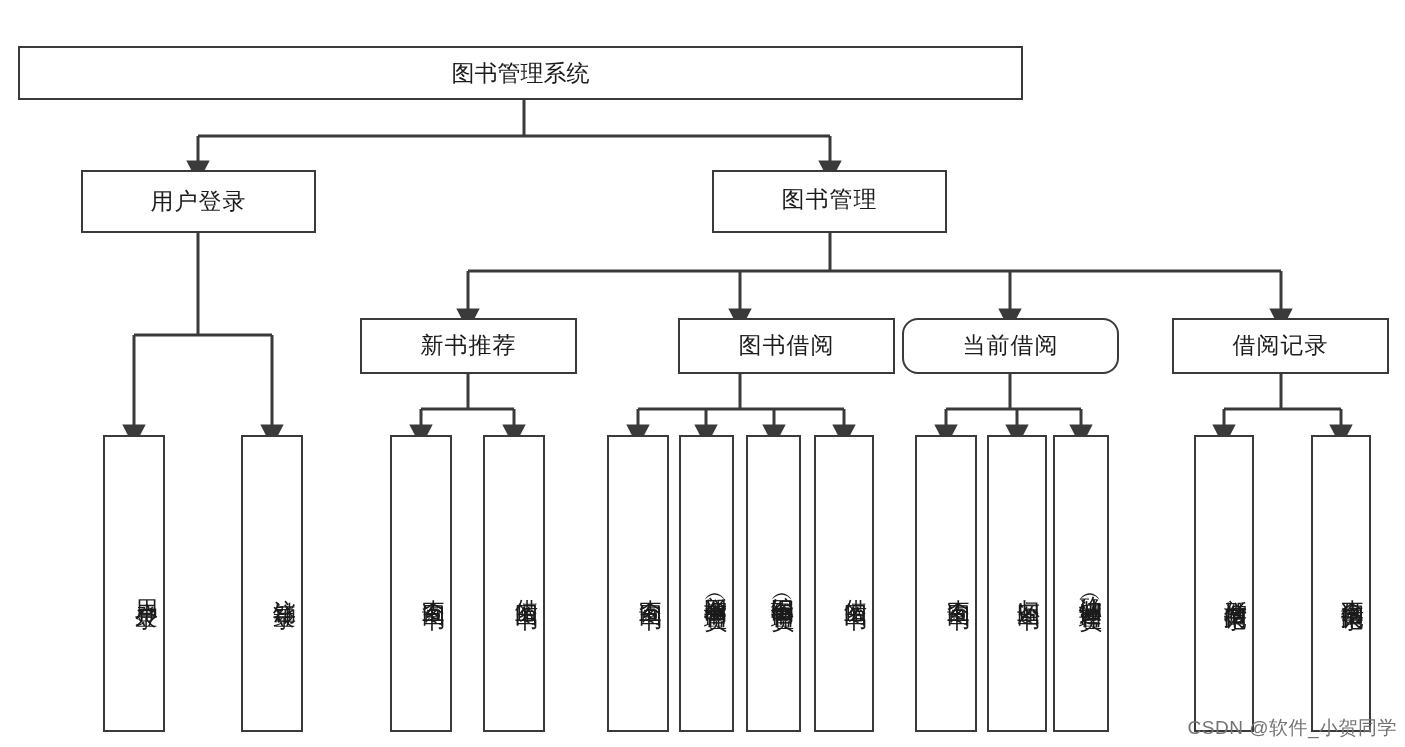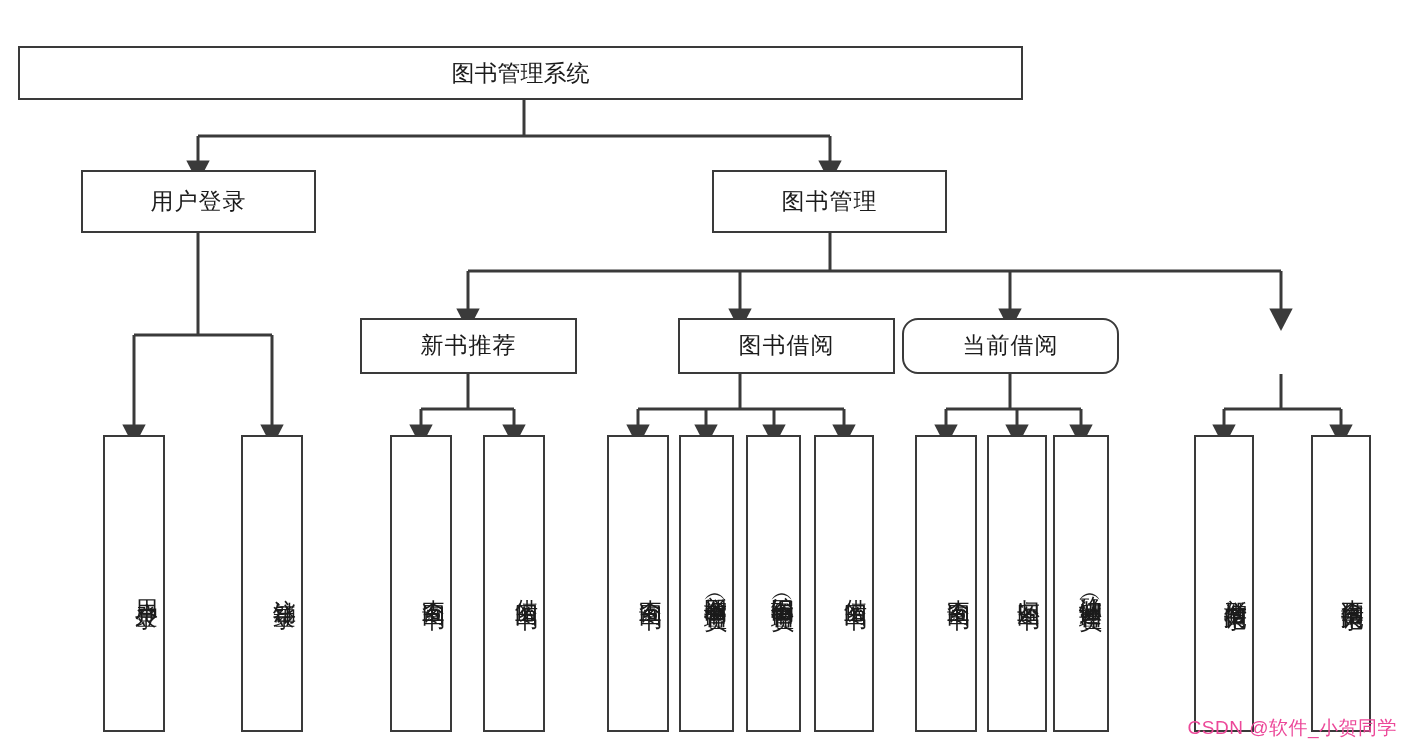--- a/index.html
+++ b/index.html
@@ -60,21 +60,21 @@
     white-space: nowrap;
   }
   .node.v.tall > .vtext {
     letter-spacing: 2px;
   }
   .watermark {
     position: absolute;
     right: 8px;
     bottom: 6px;
     font-size: 19px;
-    color: #ec4899;
+    color: #737373;
     z-index: 5;
     white-space: nowrap;
     letter-spacing: 0.5px;
   }
 </style>
 </head>
 <body>
 
 <div id="stage">
 
@@ -129,36 +129,39 @@
   </svg>
 
   <div class="node root" style="left:18px; top:14px; width:1005px; height:54px;margin-top:32px;">
     <span>图书管理系统</span>
   </div>
 
   <div class="node h" style="left:81px; top:170px; width:235px; height:63px;">
     <span>用户登录</span>
   </div>
 
-  <div class="node h" style="left:712px; top:170px; width:235px; height:63px;">
+  <div class="node h" style="left:712px; top:170px; width:235px; height:63px;font-family:Liberation Mono, monospace;">
     <span>图书管理</span>
   </div>
 
   <div class="node h" style="left:360px; top:318px; width:217px; height:56px;text-align:center;">
     <span>新书推荐</span>
   </div>
 
   <div class="node h" style="left:632px; top:318px; width:217px; height:56px;margin-left:46px;">
     <span>图书借阅</span>
   </div>
 
   <div class="node h" style="left:902px; top:318px; width:217px; height:56px;border-radius:16px;">
     <span>当前借阅</span>
   </div>
 
+  <div class="node h" style="left:1172px; top:318px; width:217px; height:56px;">
+    <span>借阅记录</span>
+  </div>
 
   <div class="node v" style="left:103px; top:435px; width:62px; height:297px;">
     <span class="vtext">用户登录</span>
   </div>
   <div class="node v" style="left:241px; top:435px; width:62px; height:297px;">
     <span class="vtext">注销登录</span>
   </div>
 
   <div class="node v" style="left:390px; top:435px; width:62px; height:297px;">
     <span class="vtext">查询图书</span>

